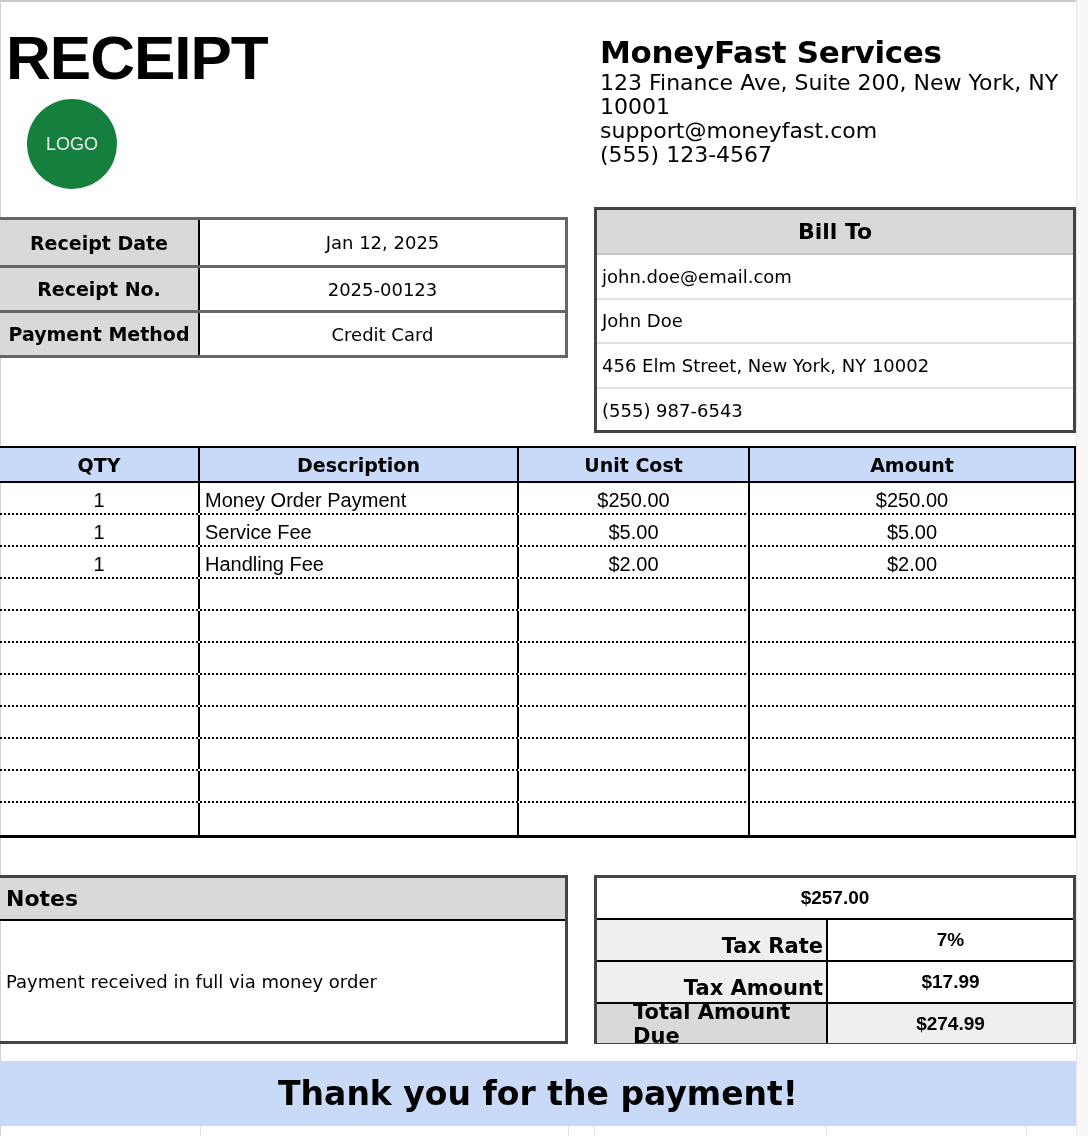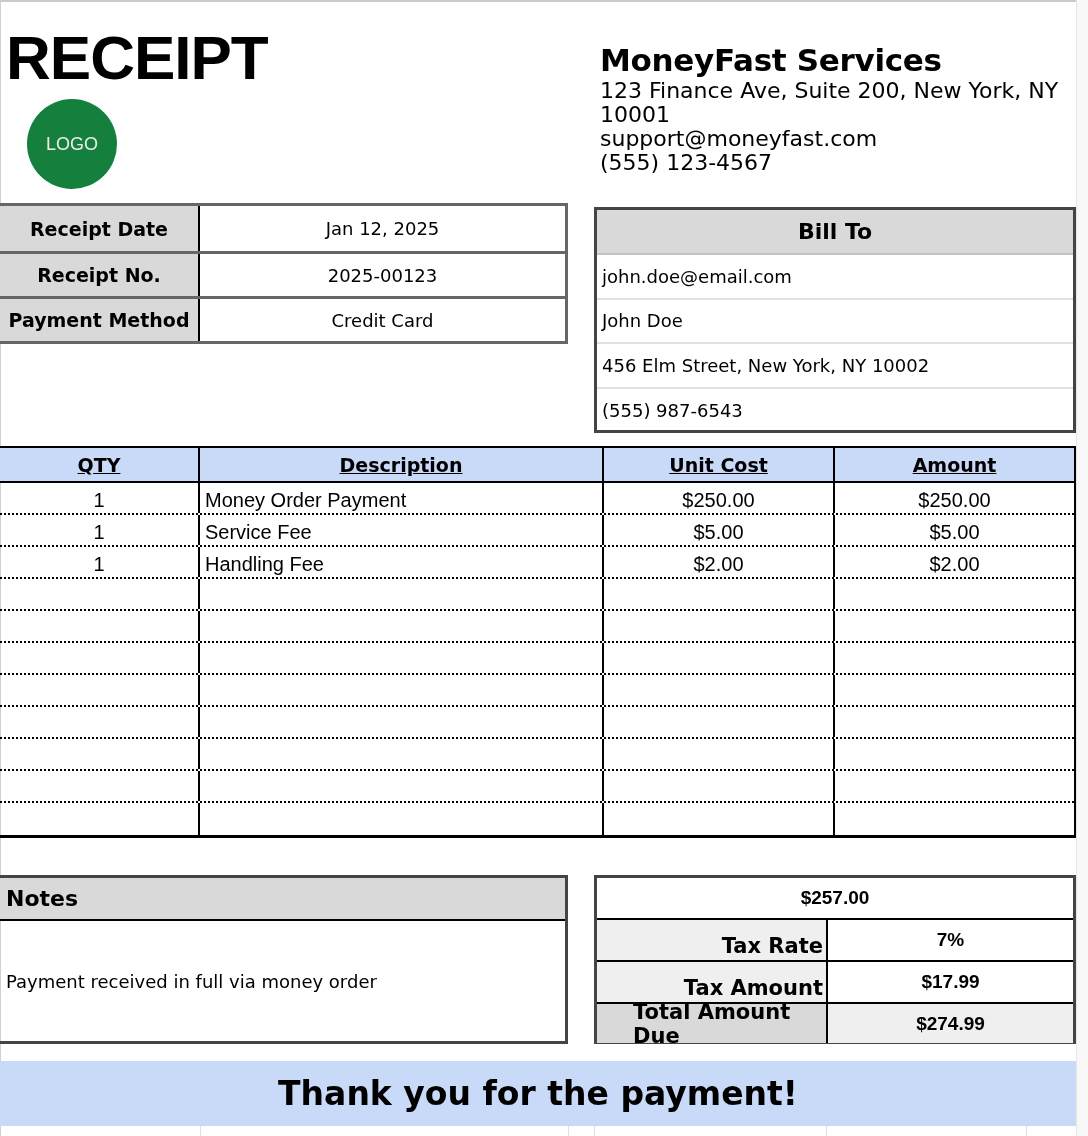--- a/index.html
+++ b/index.html
@@ -5,45 +5,45 @@
   html, body { margin:0; padding:0; background:#ffffff; }
   body { width:1088px; height:1136px; position:relative; overflow:hidden; font-family:"DejaVu Sans", sans-serif; color:#000; }
   .topline { position:absolute; left:0; top:0; width:1088px; height:2px; background:#c8cbc9; }
   .leftline { position:absolute; left:0; top:0; width:1px; height:1136px; background:#d0d0d0; }
   .rightgutter { position:absolute; left:1076px; top:0; width:12px; height:1136px; background:#f7f8f7; border-left:1px solid #e6e6e6; }
 
   .title { position:absolute; left:6px; top:22px; font-family:"Liberation Sans", sans-serif; font-weight:bold; font-size:62px; letter-spacing:-1px; line-height:72px; }
   .logo { position:absolute; left:27px; top:99px; width:90px; height:90px; border-radius:50%; background:#15803d; color:#ececec; font-family:"Liberation Sans", sans-serif; font-size:18px; display:flex; align-items:center; justify-content:center; }
 
   .company { position:absolute; left:600px; top:33px; }
-  .company .name { font-weight:bold; font-size:31px; line-height:38px; letter-spacing:-0.3px;margin-top:8px; }
+  .company .name { font-weight:bold; font-size:31px; line-height:38px; letter-spacing:-0.3px; }
   .company .line { font-size:22px; line-height:24px; }
 
   
-  .meta { position:absolute; left:0; top:203px; width:568px; border:3px solid #666; border-left:none; box-sizing:border-box; }
+  .meta { position:absolute; left:0; top:217px; width:568px; border:3px solid #666; border-left:none; box-sizing:border-box; }
   .meta .row { display:flex; height:45px; border-top:3px solid #666; box-sizing:border-box; }
   .meta .row:first-child { border-top:none; height:45px; }
   .meta .lab { width:200px; background:#d9d9d9; border-right:2px solid #000; font-weight:bold; font-size:19px; display:flex; align-items:center; justify-content:center; box-sizing:border-box; }
   .meta .val { flex:1; font-size:18px; display:flex; align-items:center; justify-content:center; }
 
   
   .bill { position:absolute; left:594px; top:207px; width:482px; height:226px; border:3px solid #444; box-sizing:border-box; }
   .bill .hdr { height:45px; background:#d9d9d9; border-bottom:2px solid #c4c4c4; font-weight:bold; font-size:22px; display:flex; align-items:center; justify-content:center; box-sizing:border-box; }
   .bill .ln { height:44.5px; border-bottom:2px solid #e0e0e0; font-size:18px; display:flex; align-items:center; padding-left:5px; box-sizing:border-box; }
   .bill .ln:last-child { border-bottom:none; }
 
   
   .items { position:absolute; left:0; top:446px; width:1076px; border-bottom:3px solid #000; border-right:2px solid #000; box-sizing:border-box; }
-  .items .hrow { display:flex; height:37px; background:#c9daf8; border-top:2px solid #000; border-bottom:2px solid #000; box-sizing:border-box;text-decoration:underline; }
+  .items .hrow { display:flex; height:37px; background:#c9daf8; border-top:2px solid #000; border-bottom:2px solid #000; box-sizing:border-box; }
   .items .hrow div { font-weight:bold; font-size:19px; display:flex; align-items:center; justify-content:center; box-sizing:border-box; }
   .items .row { display:flex; height:32px; border-bottom:2px dotted #000; box-sizing:border-box; }
   .items .row:last-child { border-bottom:none; }
   .items .row div { font-family:"Liberation Sans", sans-serif; font-size:20px; display:flex; align-items:center; box-sizing:border-box; padding-top:4px; }
   .c1 { width:200px; border-right:2px solid #000; justify-content:center; }
-  .c2 { width:404px; border-right:2px solid #000; padding-left:5px; }
+  .c2 { width:319px; border-right:2px solid #000; padding-left:5px; }
   .c3 { width:231px; border-right:2px solid #000; justify-content:center; }
   .c4 { flex:1; justify-content:center; }
   .items .hrow .c2 { justify-content:center; padding-left:0; }
 
   
   .notes { position:absolute; left:0; top:875px; width:568px; height:169px; border:3px solid #444; border-left:none; box-sizing:border-box; }
   .notes .hdr { height:43px; background:#d9d9d9; border-bottom:2px solid #000; font-weight:bold; font-size:22px; display:flex; align-items:center; padding-left:6px; box-sizing:border-box; }
   .notes .body { height:121px; font-size:18px; display:flex; align-items:center; padding-left:6px; box-sizing:border-box; }
 
   

